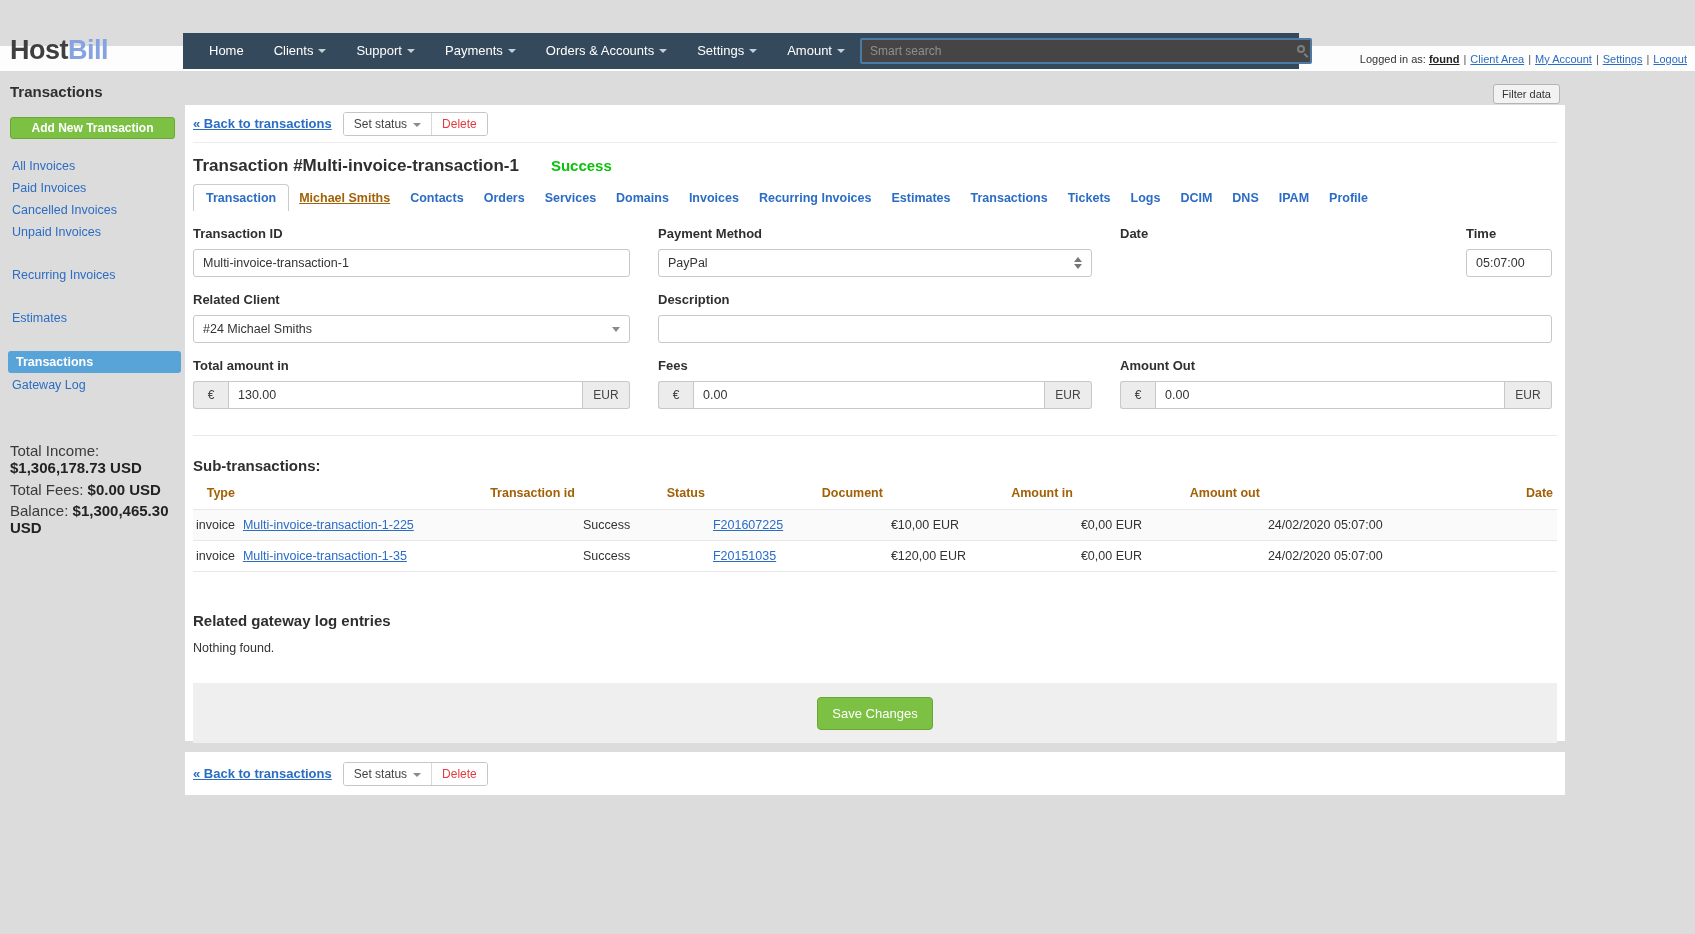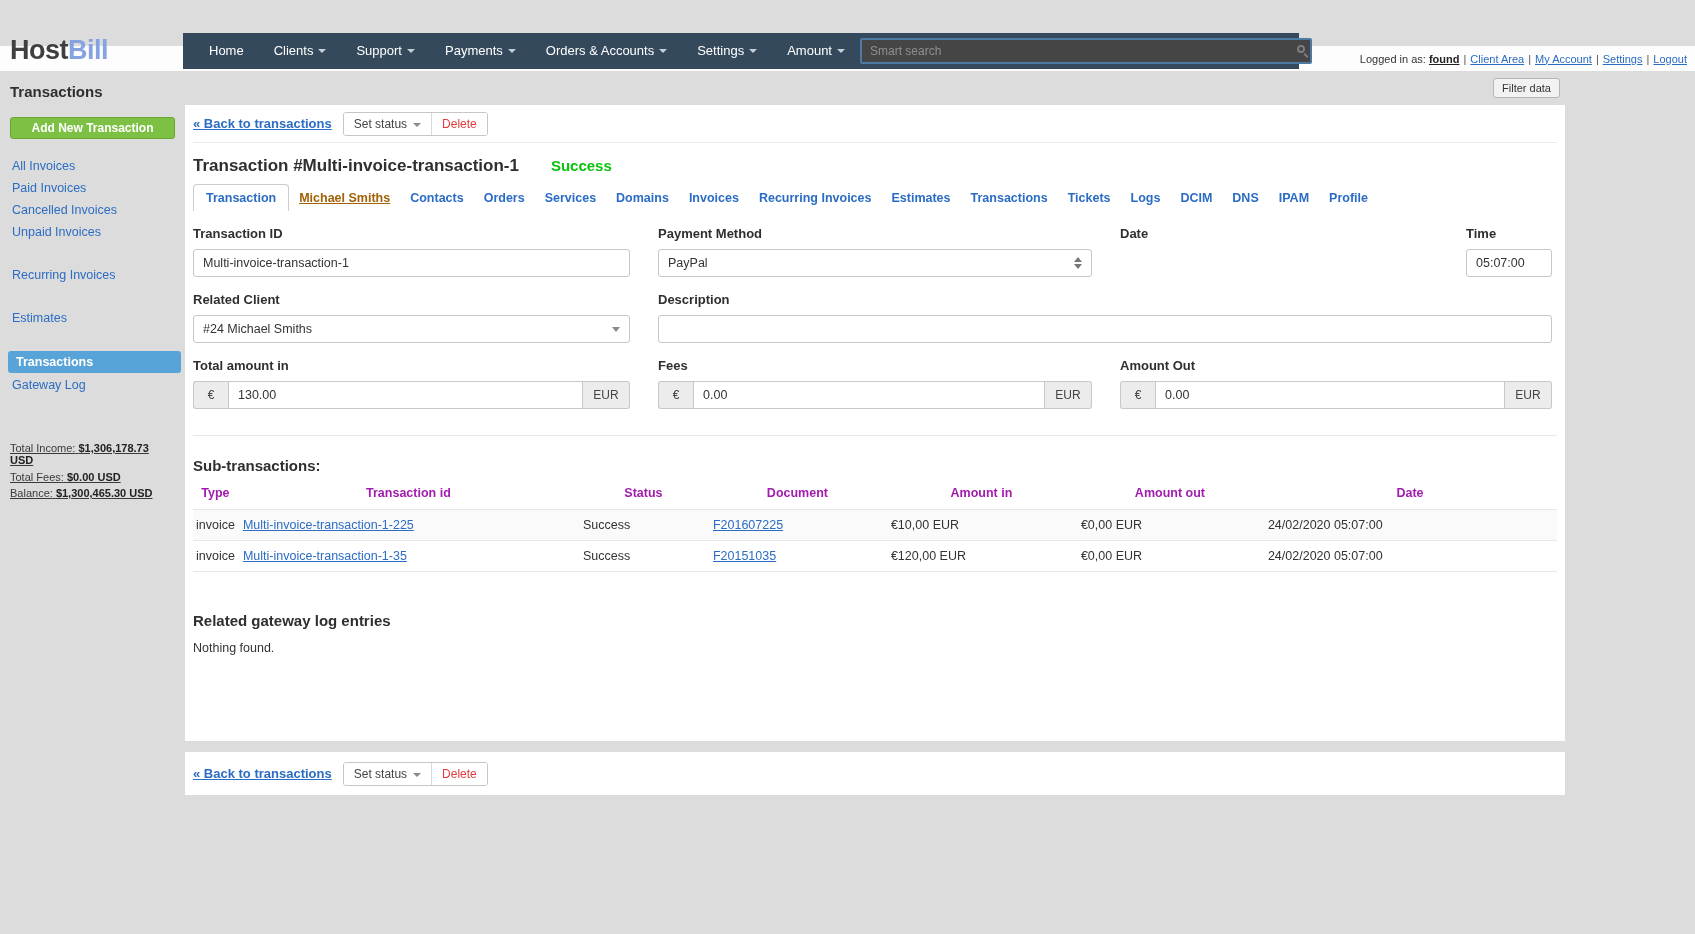--- a/index.html
+++ b/index.html
@@ -31,21 +31,21 @@
     border:1px solid #68a832; border-radius:3px; color:#fff; font-weight:bold;
     font-size:12px; font-family:"Liberation Sans",sans-serif; cursor:pointer;
   }
   .side-nav { margin-top:16px; font-size:12.5px; }
   .side-link { display:block; color:#2b6cc4; text-decoration:none; padding:4px 2px; }
   .group-gap { height:21px; }
   .side-active {
     display:block; background:#58a4d8; color:#fff; font-weight:bold;
     padding:4px 8px; margin:1px -6px 1px -2px; border-radius:3px; text-decoration:none;
   }
-  .side-totals { margin-top:46px; font-size:11px; color:#3a3a3a;text-decoration:underline; }
+  .side-totals { margin-top:46px; font-size:15px; color:#3a3a3a; }
   .side-totals p { margin:4.5px 0; }
   .side-totals b { color:#222; }
 
   
   .navbar {
     position:absolute; left:183px; top:33px; width:1116px; height:36px;
     background:#35495c; display:flex; align-items:center; padding:0 5px 0 11px;
   }
   .nav-item { color:#fff; font-size:13px; line-height:36px; padding:0 15px; text-decoration:none; white-space:nowrap; }
   .caret {
@@ -59,21 +59,21 @@
     font-family:"Liberation Sans",sans-serif;
   }
   .search-input::placeholder { color:#8f8f8f; }
   .search-icon { position:absolute; right:7px; top:7px; width:8px; height:8px;
     border:2px solid #7d7d7d; border-radius:50%; cursor:pointer; }
   .search-icon::after { content:""; position:absolute; left:6px; top:6px; width:2px; height:5px;
     background:#7d7d7d; transform:rotate(-45deg); }
 
   
   .filter-btn {
-    position:absolute; top:78px; right:135px; height:20px; padding:0 8px;
+    position:absolute; top:84px; right:135px; height:20px; padding:0 8px;
     background:#f2f2f2; border:1px solid #b5b5b5; border-radius:3px;
     font-size:11px; color:#333; font-family:"Liberation Sans",sans-serif; cursor:pointer;
   }
 
   
   .panel { position:absolute; left:185px; width:1380px; background:#fff; }
   #main-panel { top:105px; height:636px; padding:0 8px; }
   #bottom-panel { top:752px; height:43px; padding:0 8px; display:flex; align-items:center; }
 
   .toolbar { display:flex; align-items:center; height:38px; }
@@ -123,21 +123,21 @@
     justify-content:center; font-size:12px; color:#444; }
   .addon.pre { width:35px; border-radius:3px 0 0 3px; border-right:none; }
   .addon.suf { width:47px; border-radius:0 3px 3px 0; border-left:none; }
   .input-group input { flex:1; min-width:0; border:1px solid #c8c8c8; border-radius:0;
     padding:0 9px; font-size:12.5px; color:#333; font-family:"Liberation Sans",sans-serif; }
 
   
   .section-divider { border:none; border-top:1px solid #e9e9e9; margin:26px 0 0; }
   .sub-heading { font-size:15px; font-weight:bold; color:#2f2f2f; margin-top:21px; }
   table.sub { width:100%; border-collapse:collapse; font-size:12.5px; margin-top:7px; }
-  table.sub th { text-align:center; font-weight:bold; color:#a21caf; padding:5px 4px 9px 3px; }
+  table.sub th { text-align:right; font-weight:bold; color:#a16207; padding:5px 4px 9px 3px; }
   table.sub td { padding:8px 4px; border-top:1px solid #e7e7e7; color:#333; }
   table.sub td:first-child, table.sub th:first-child { padding-left:3px; }
   table.sub tbody tr:first-child { background:#fafafa; }
   table.sub tbody tr:last-child td { border-bottom:1px solid #e7e7e7; }
   table.sub a { color:#2b6cc4; }
   .status-success { color:#0bc20b; }
 
   .gateway-heading { font-size:15px; font-weight:bold; color:#2f2f2f; margin-top:40px; }
   .nothing { font-size:12.5px; margin-top:12px; }
 
@@ -346,20 +346,23 @@
         <td>€120,00 EUR</td>
         <td>€0,00 EUR</td>
         <td>24/02/2020 05:07:00</td>
       </tr>
     </tbody>
   </table>
 
   <div class="gateway-heading">Related gateway log entries</div>
   <div class="nothing">Nothing found.</div>
 
+  <div class="save-panel">
+    <button class="save-btn">Save Changes</button>
+  </div>
 
 </div>
 
 <div class="panel" id="bottom-panel">
   <div class="toolbar">
     <a class="back-link">« Back to transactions</a>
     <div class="btn-group">
       <button class="gbtn"><span>Set status</span><span class="caret-sm"></span></button>
       <button class="gbtn delete">Delete</button>
     </div>

